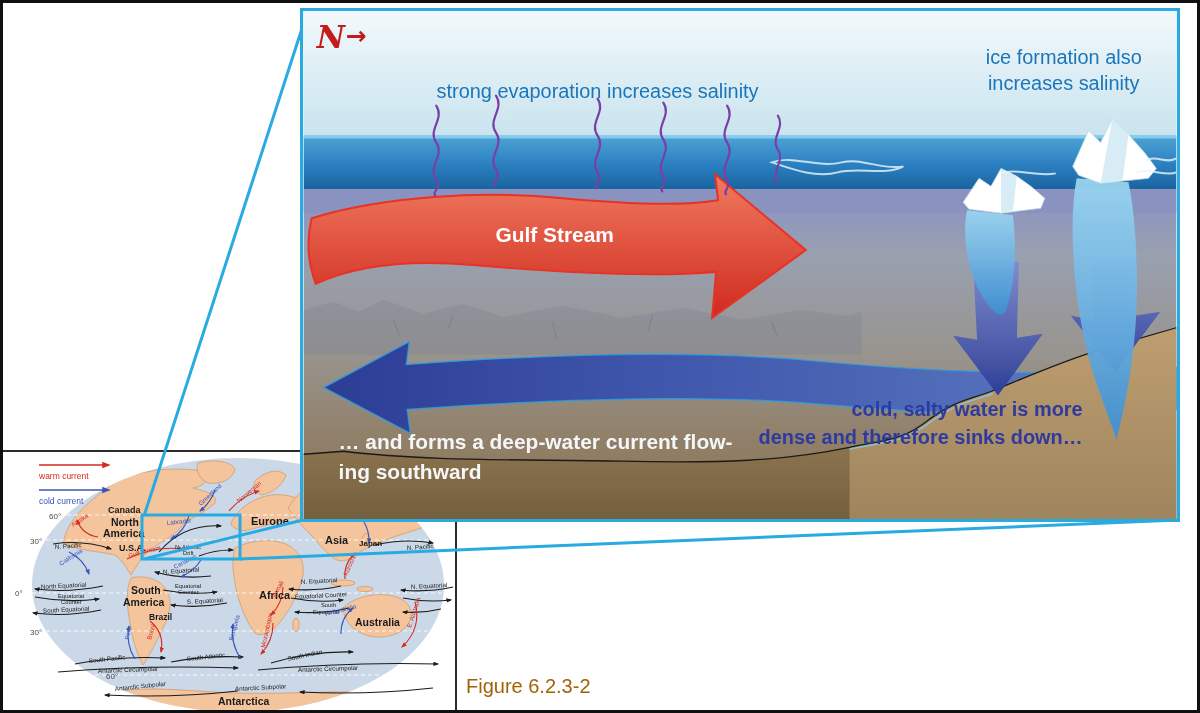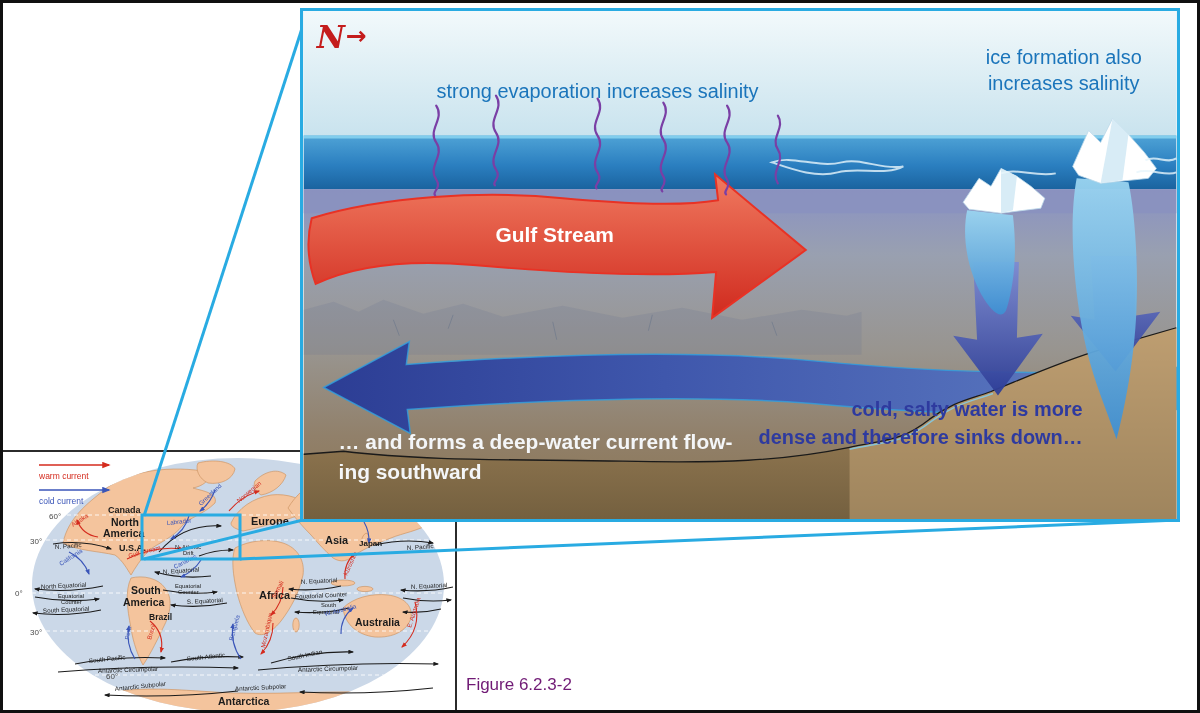--- a/index.html
+++ b/index.html
@@ -1,21 +1,21 @@
 <!DOCTYPE html>
 <html><head>
 <meta charset="utf-8">
 <style>
   html,body{margin:0;padding:0;background:#fff;}
   .stage{position:relative;width:1200px;height:713px;background:#fff;border:3px solid #101010;box-sizing:border-box;overflow:hidden;font-family:"Liberation Sans",sans-serif;}
   .map-panel{position:absolute;left:0;top:447px;width:452px;height:263px;border-top:2px solid #2b2b2b;border-right:2px solid #2b2b2b;z-index:1;background:#fff;}
   .map-svg{position:absolute;left:0;top:447px;width:460px;height:263px;z-index:1;}
   .connector-svg{position:absolute;left:0;top:0;width:1194px;height:707px;z-index:2;pointer-events:none;}
   .diagram{position:absolute;left:297px;top:5px;width:874px;height:508px;border:3px solid #29abe2;z-index:3;background:#e8f4f8;}
-  .caption{position:absolute;left:463px;top:672px;color:#701a75;font-size:17px;z-index:2;}
+  .caption{position:absolute;left:463px;top:672px;color:#a16207;font-size:20px;z-index:2;}
   
   .ml{font-family:"Liberation Sans",sans-serif;}
   .C{font-weight:700;fill:#1b1b1b;}
   .k{fill:#1b1b1b;font-size:6.3px;}
   .r{fill:#d42b1e;font-size:6.2px;}
   .b{fill:#3a55b8;font-size:6.2px;}
   .lat{fill:#4a4a4a;font-size:8px;}
   .rleg{fill:#d42b1e;font-size:8.5px;}
   .bleg{fill:#3a55b8;font-size:8.5px;}
   

